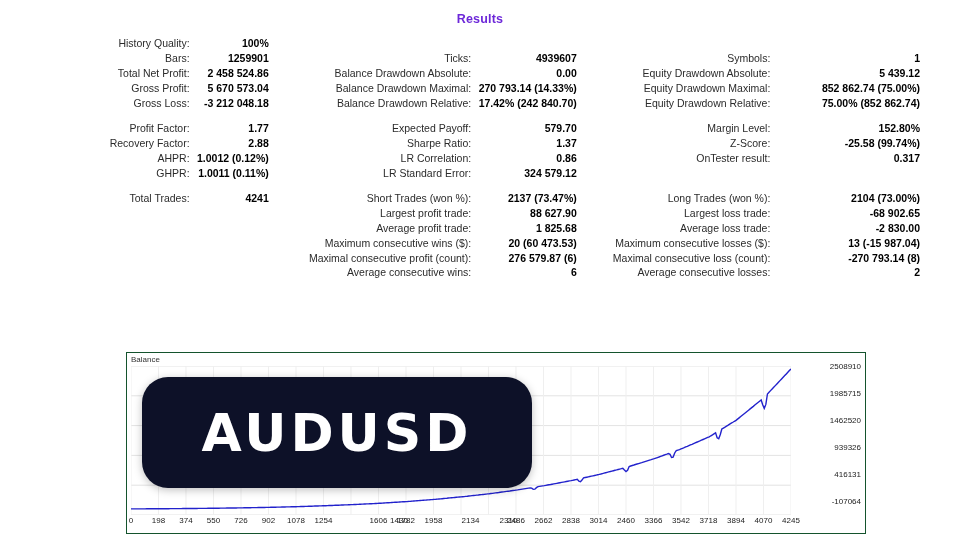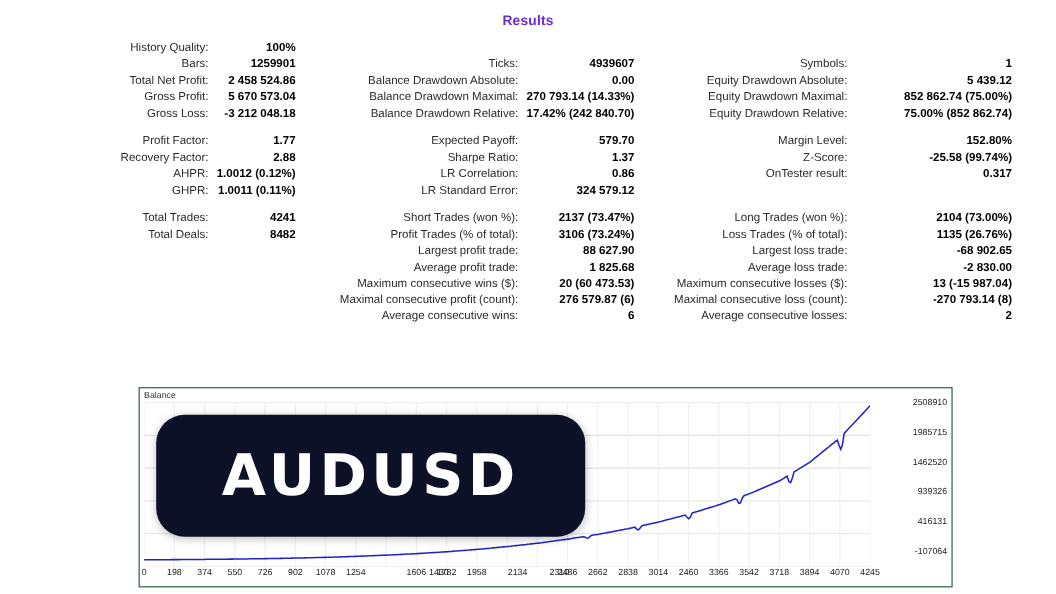--- a/index.html
+++ b/index.html
@@ -253,28 +253,20 @@
 
       <tr>
         <td class="lbl">Total Trades:</td>
         <td class="val">4241</td>
         <td class="lbl">Short Trades (won %):</td>
         <td class="val">2137 (73.47%)</td>
         <td class="lbl">Long Trades (won %):</td>
         <td class="val">2104 (73.00%)</td>
       </tr>
 
-      <tr>
-        <td class="lbl">Total Deals:</td>
-        <td class="val">8482</td>
-        <td class="lbl">Profit Trades (% of total):</td>
-        <td class="val">3106 (73.24%)</td>
-        <td class="lbl">Loss Trades (% of total):</td>
-        <td class="val">1135 (26.76%)</td>
-      </tr>
 
       <tr>
         <td class="lbl"></td>
         <td class="val"></td>
         <td class="lbl">Largest profit trade:</td>
         <td class="val">88 627.90</td>
         <td class="lbl">Largest loss trade:</td>
         <td class="val">-68 902.65</td>
       </tr>
 

